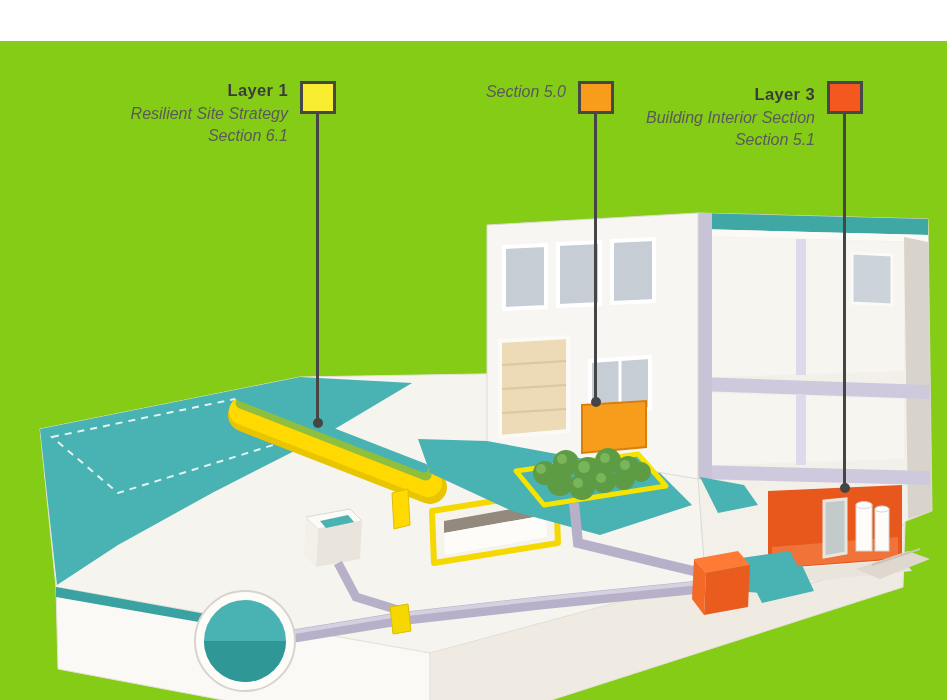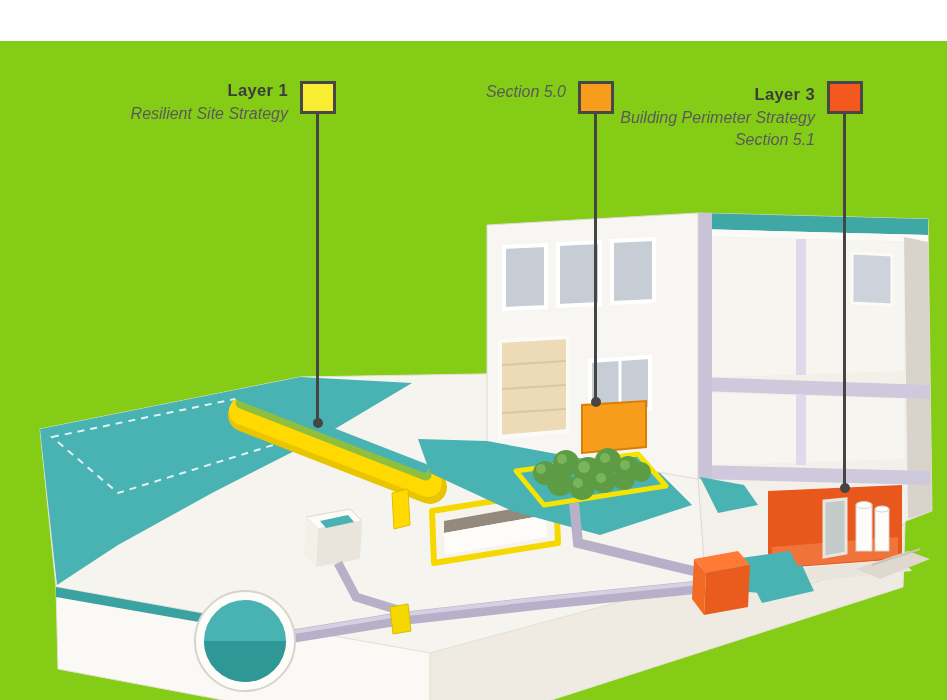--- a/index.html
+++ b/index.html
@@ -156,34 +156,35 @@
         <polygon points="694,518 738,510 750,524 706,532" fill="#ff7a35"></polygon>
         <polygon points="706,532 750,524 748,566 704,574" fill="#ea5b1e"></polygon>
         <polygon points="694,518 706,532 704,574 692,558" fill="#f26a26"></polygon>
       </g>
     </g>
   </svg>
 
   <div class="legend-text" style="left:60px; top:40px; width:228px;">
     <div class="legend-title">Layer 1</div>
     <div class="legend-sub">Resilient Site Strategy</div>
+    <div class="legend-sub">Section 6.1</div>
   </div>
   <div class="swatch" style="left: 300px; top: 40px; background: rgb(249, 237, 50);"></div>
   <div class="leader" style="left: 316px; top: 73px; height: 305px; background: rgb(69, 69, 69);"></div>
   <div class="leader-dot" style="left: 313px; top: 377px; background: rgb(69, 69, 69);"></div>
 
   <div class="legend-text" style="left:328px; top:40px; width:238px;">
     <div class="legend-sub">Section 5.0</div>
   </div>
   <div class="swatch" style="left: 578px; top: 40px; background: rgb(248, 156, 28);"></div>
   <div class="leader" style="left: 594px; top: 73px; height: 285px; background: rgb(69, 69, 69);"></div>
   <div class="leader-dot" style="left: 591px; top: 356px; background: rgb(69, 69, 69);"></div>
 
   <div class="legend-text" style="left:578px; top:44px; width:237px;">
     <div class="legend-title">Layer 3</div>
-    <div class="legend-sub">Building Perimeter Strategy</div>
+    <div class="legend-sub">Building Interior Section</div>
     <div class="legend-sub">Section 5.1</div>
   </div>
   <div class="swatch" style="left: 827px; top: 40px; background: rgb(244, 88, 31);"></div>
   <div class="leader" style="left: 843px; top: 73px; height: 371px; background: rgb(69, 69, 69);"></div>
   <div class="leader-dot" style="left: 840px; top: 442px; background: rgb(69, 69, 69);"></div>
 
 </div>
 
 </body></html>

